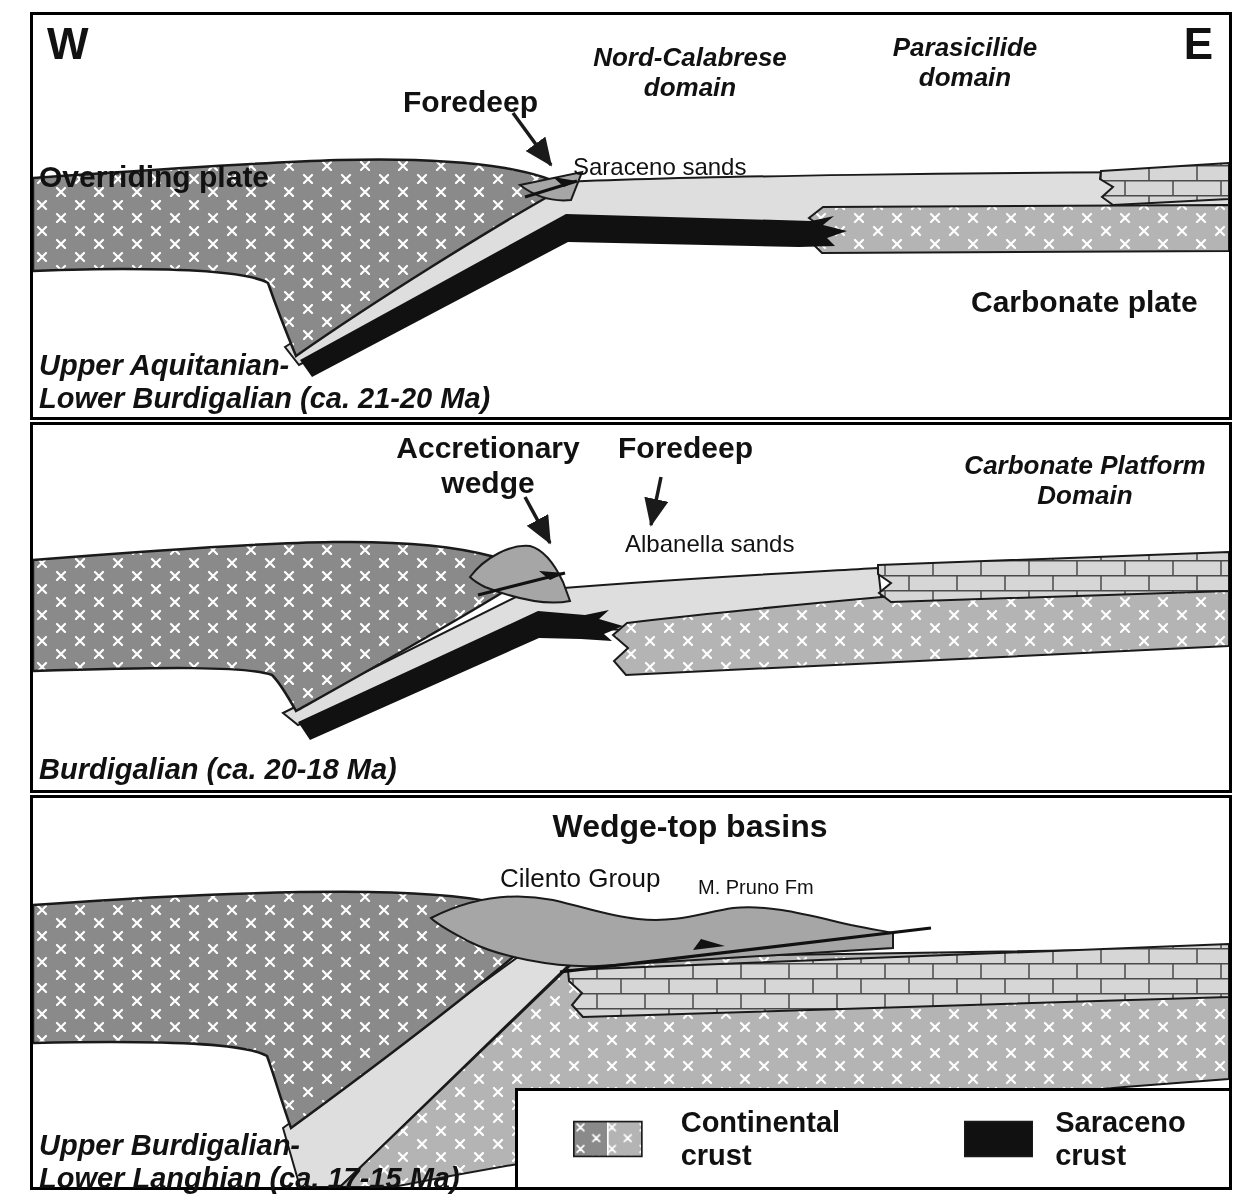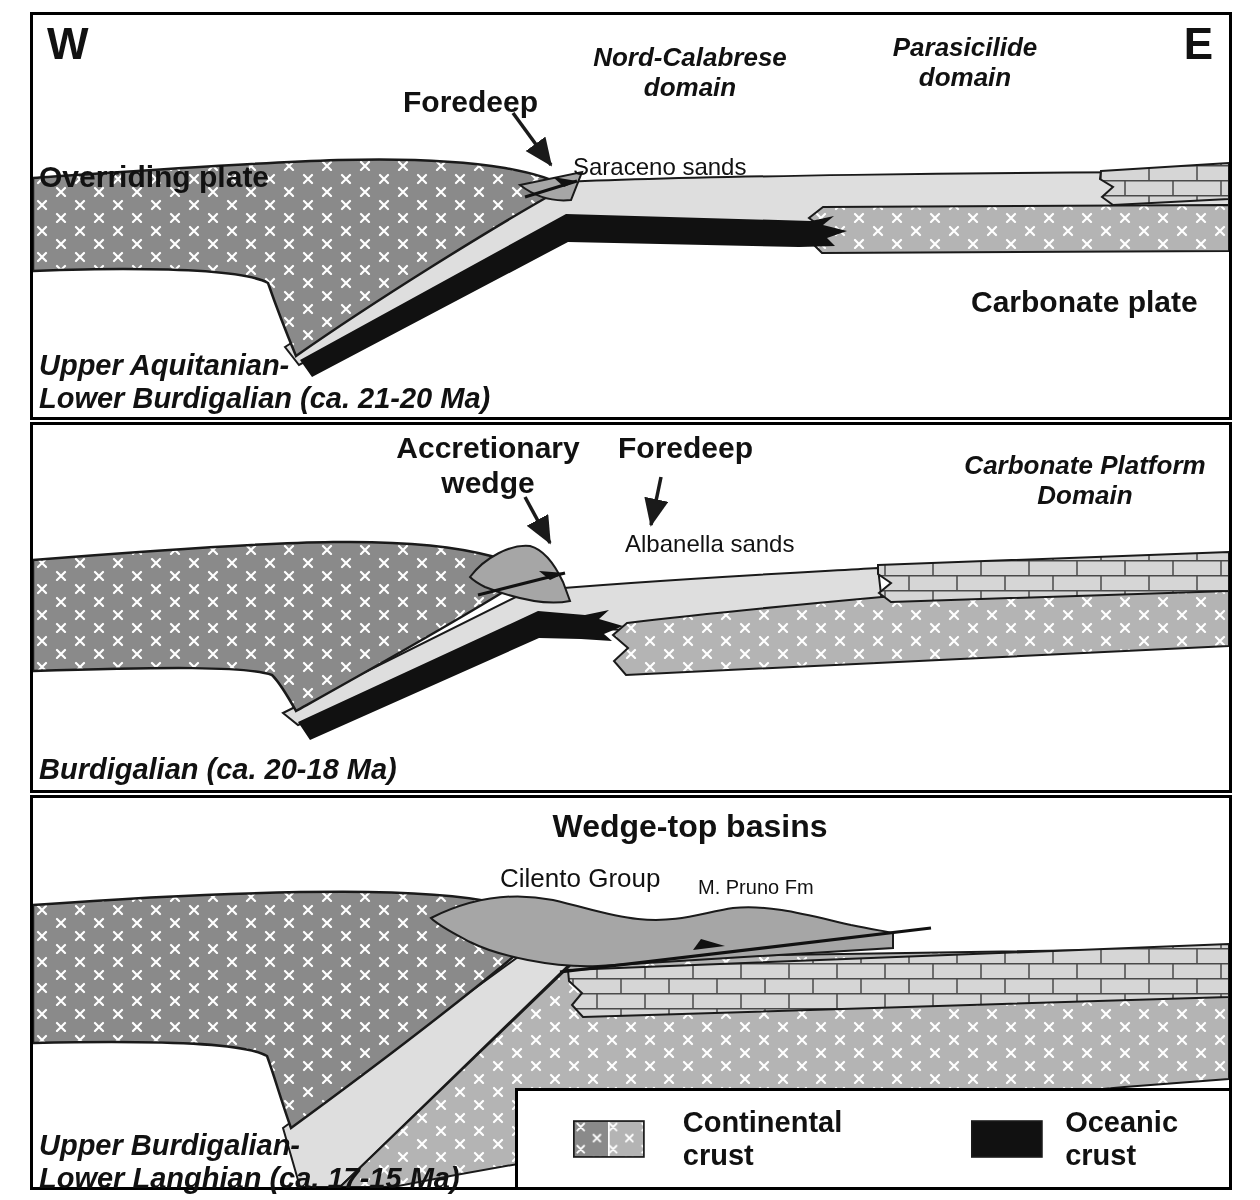--- a/index.html
+++ b/index.html
@@ -126,17 +126,17 @@
       <svg class="sw" width="84" height="44" viewBox="0 0 84 44" style="margin-left:55px;">
         <rect x="1" y="1" width="41" height="42" fill="url(#pxdark)"></rect>
         <rect x="42" y="1" width="41" height="42" fill="url(#pxmid)"></rect>
         <line x1="42" y1="1" x2="42" y2="43" stroke="#ffffff" stroke-width="2"></line>
         <rect x="1" y="1" width="82" height="42" fill="none" stroke="#1a1a1a" stroke-width="2"></rect>
       </svg>
       <span class="lab" style="margin-left:38px;">Continental crust</span>
       <svg class="sw" width="84" height="44" viewBox="0 0 84 44" style="margin-left:85px;">
         <rect x="1" y="1" width="82" height="42" fill="#111111" stroke="#1a1a1a" stroke-width="2"></rect>
       </svg>
-      <span class="lab" style="margin-left:22px;">Oceanic crust</span>
+      <span class="lab" style="margin-left:22px;">Saraceno crust</span>
     </div>
   </section>
 
 </div>
 
 </body></html>

